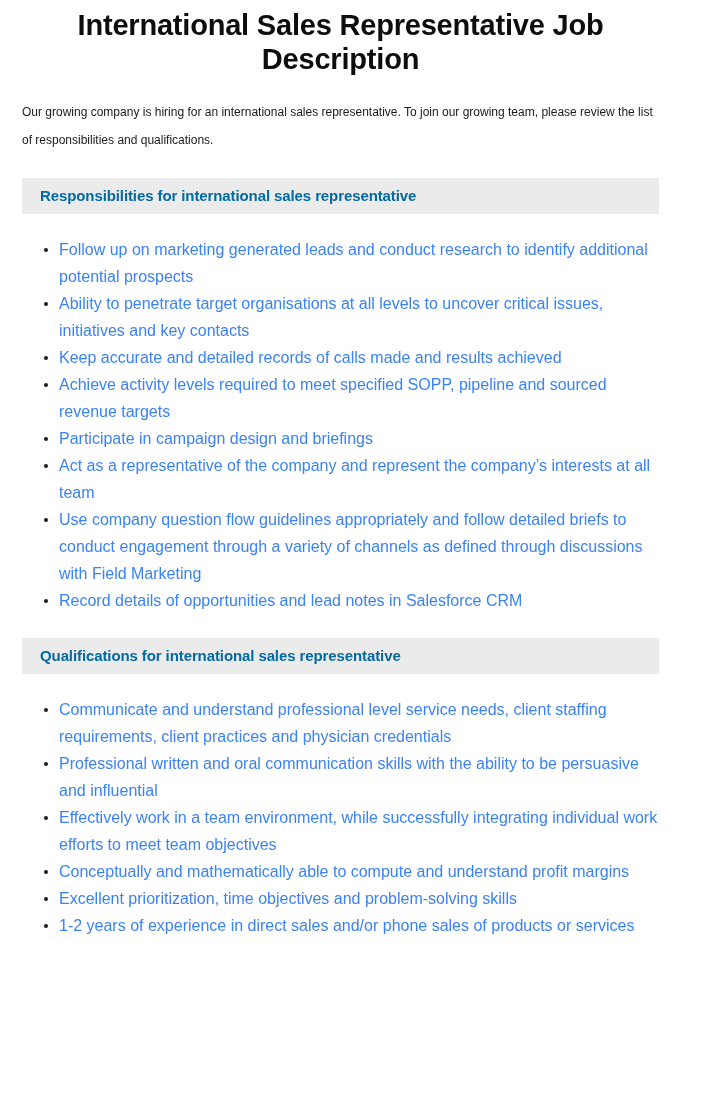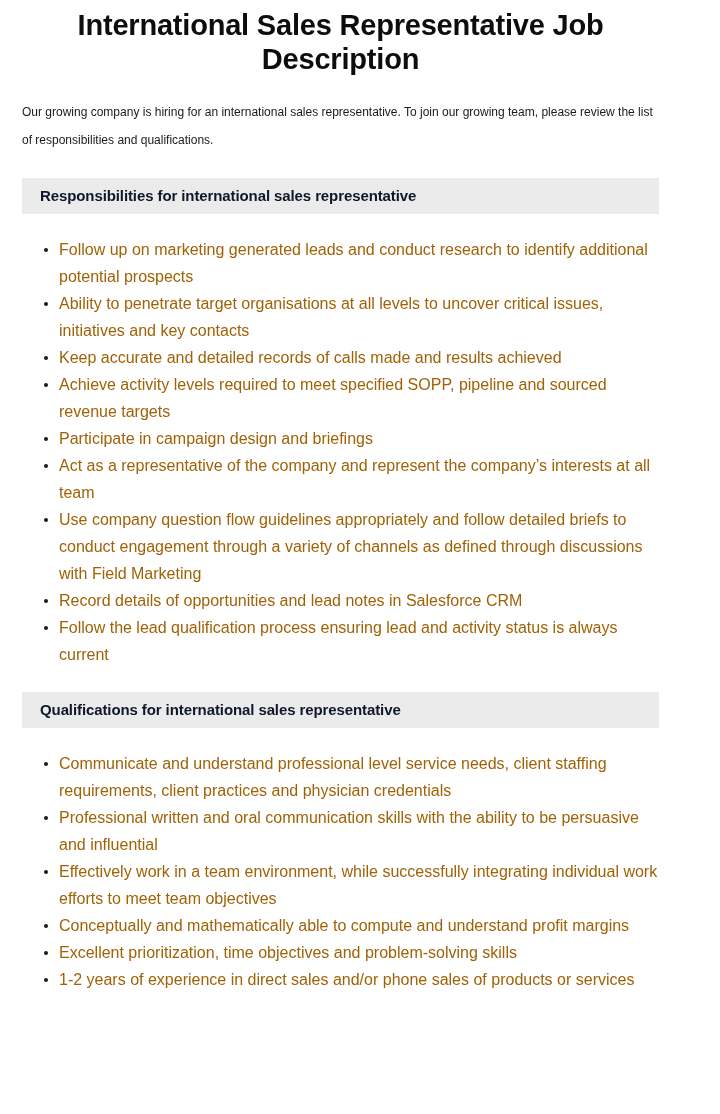--- a/index.html
+++ b/index.html
@@ -48,36 +48,36 @@
     height: 36px;
     display: flex;
     align-items: center;
     padding: 0 18px;
     box-sizing: border-box;
   }
   .section-band-title {
     font-size: 15px;
     font-weight: 700;
     line-height: 18px;
-    color: #0f172a;
+    color: #0369a1;
     letter-spacing: -0.1px;
   }
 
   ul.bullets {
     margin: 0;
     padding: 22px 22px 0 22px;
     list-style: none;
   }
   ul.bullets li {
     position: relative;
     padding-left: 37px;
     margin: 0 0 0 0;
     font-size: 16px;
     line-height: 27px;
-    color: #a16207;
+    color: #3b82f6;
   }
   ul.bullets li::before {
     content: "";
     position: absolute;
     left: 22px;
     top: 12px;
     width: 4px;
     height: 4px;
     border-radius: 50%;
     background: #1a1a1a;
@@ -106,21 +106,20 @@
     </div>
     <ul class="bullets">
       <li>Follow up on marketing generated leads and conduct research to identify additional potential prospects</li>
       <li>Ability to penetrate target organisations at all levels to uncover critical issues, initiatives and key contacts</li>
       <li>Keep accurate and detailed records of calls made and results achieved</li>
       <li>Achieve activity levels required to meet specified SOPP, pipeline and sourced revenue targets</li>
       <li>Participate in campaign design and briefings</li>
       <li>Act as a representative of the company and represent the company’s interests at all team</li>
       <li>Use company question flow guidelines appropriately and follow detailed briefs to conduct engagement through a variety of channels as defined through discussions with Field Marketing</li>
       <li>Record details of opportunities and lead notes in Salesforce CRM</li>
-      <li>Follow the lead qualification process ensuring lead and activity status is always current</li>
     </ul>
   </div>
 
   <div class="section-block">
     <div class="section-band">
       <span class="section-band-title">Qualifications for international sales representative</span>
     </div>
     <ul class="bullets">
       <li>Communicate and understand professional level service needs, client staffing requirements, client practices and physician credentials</li>
       <li>Professional written and oral communication skills with the ability to be persuasive and influential</li>

